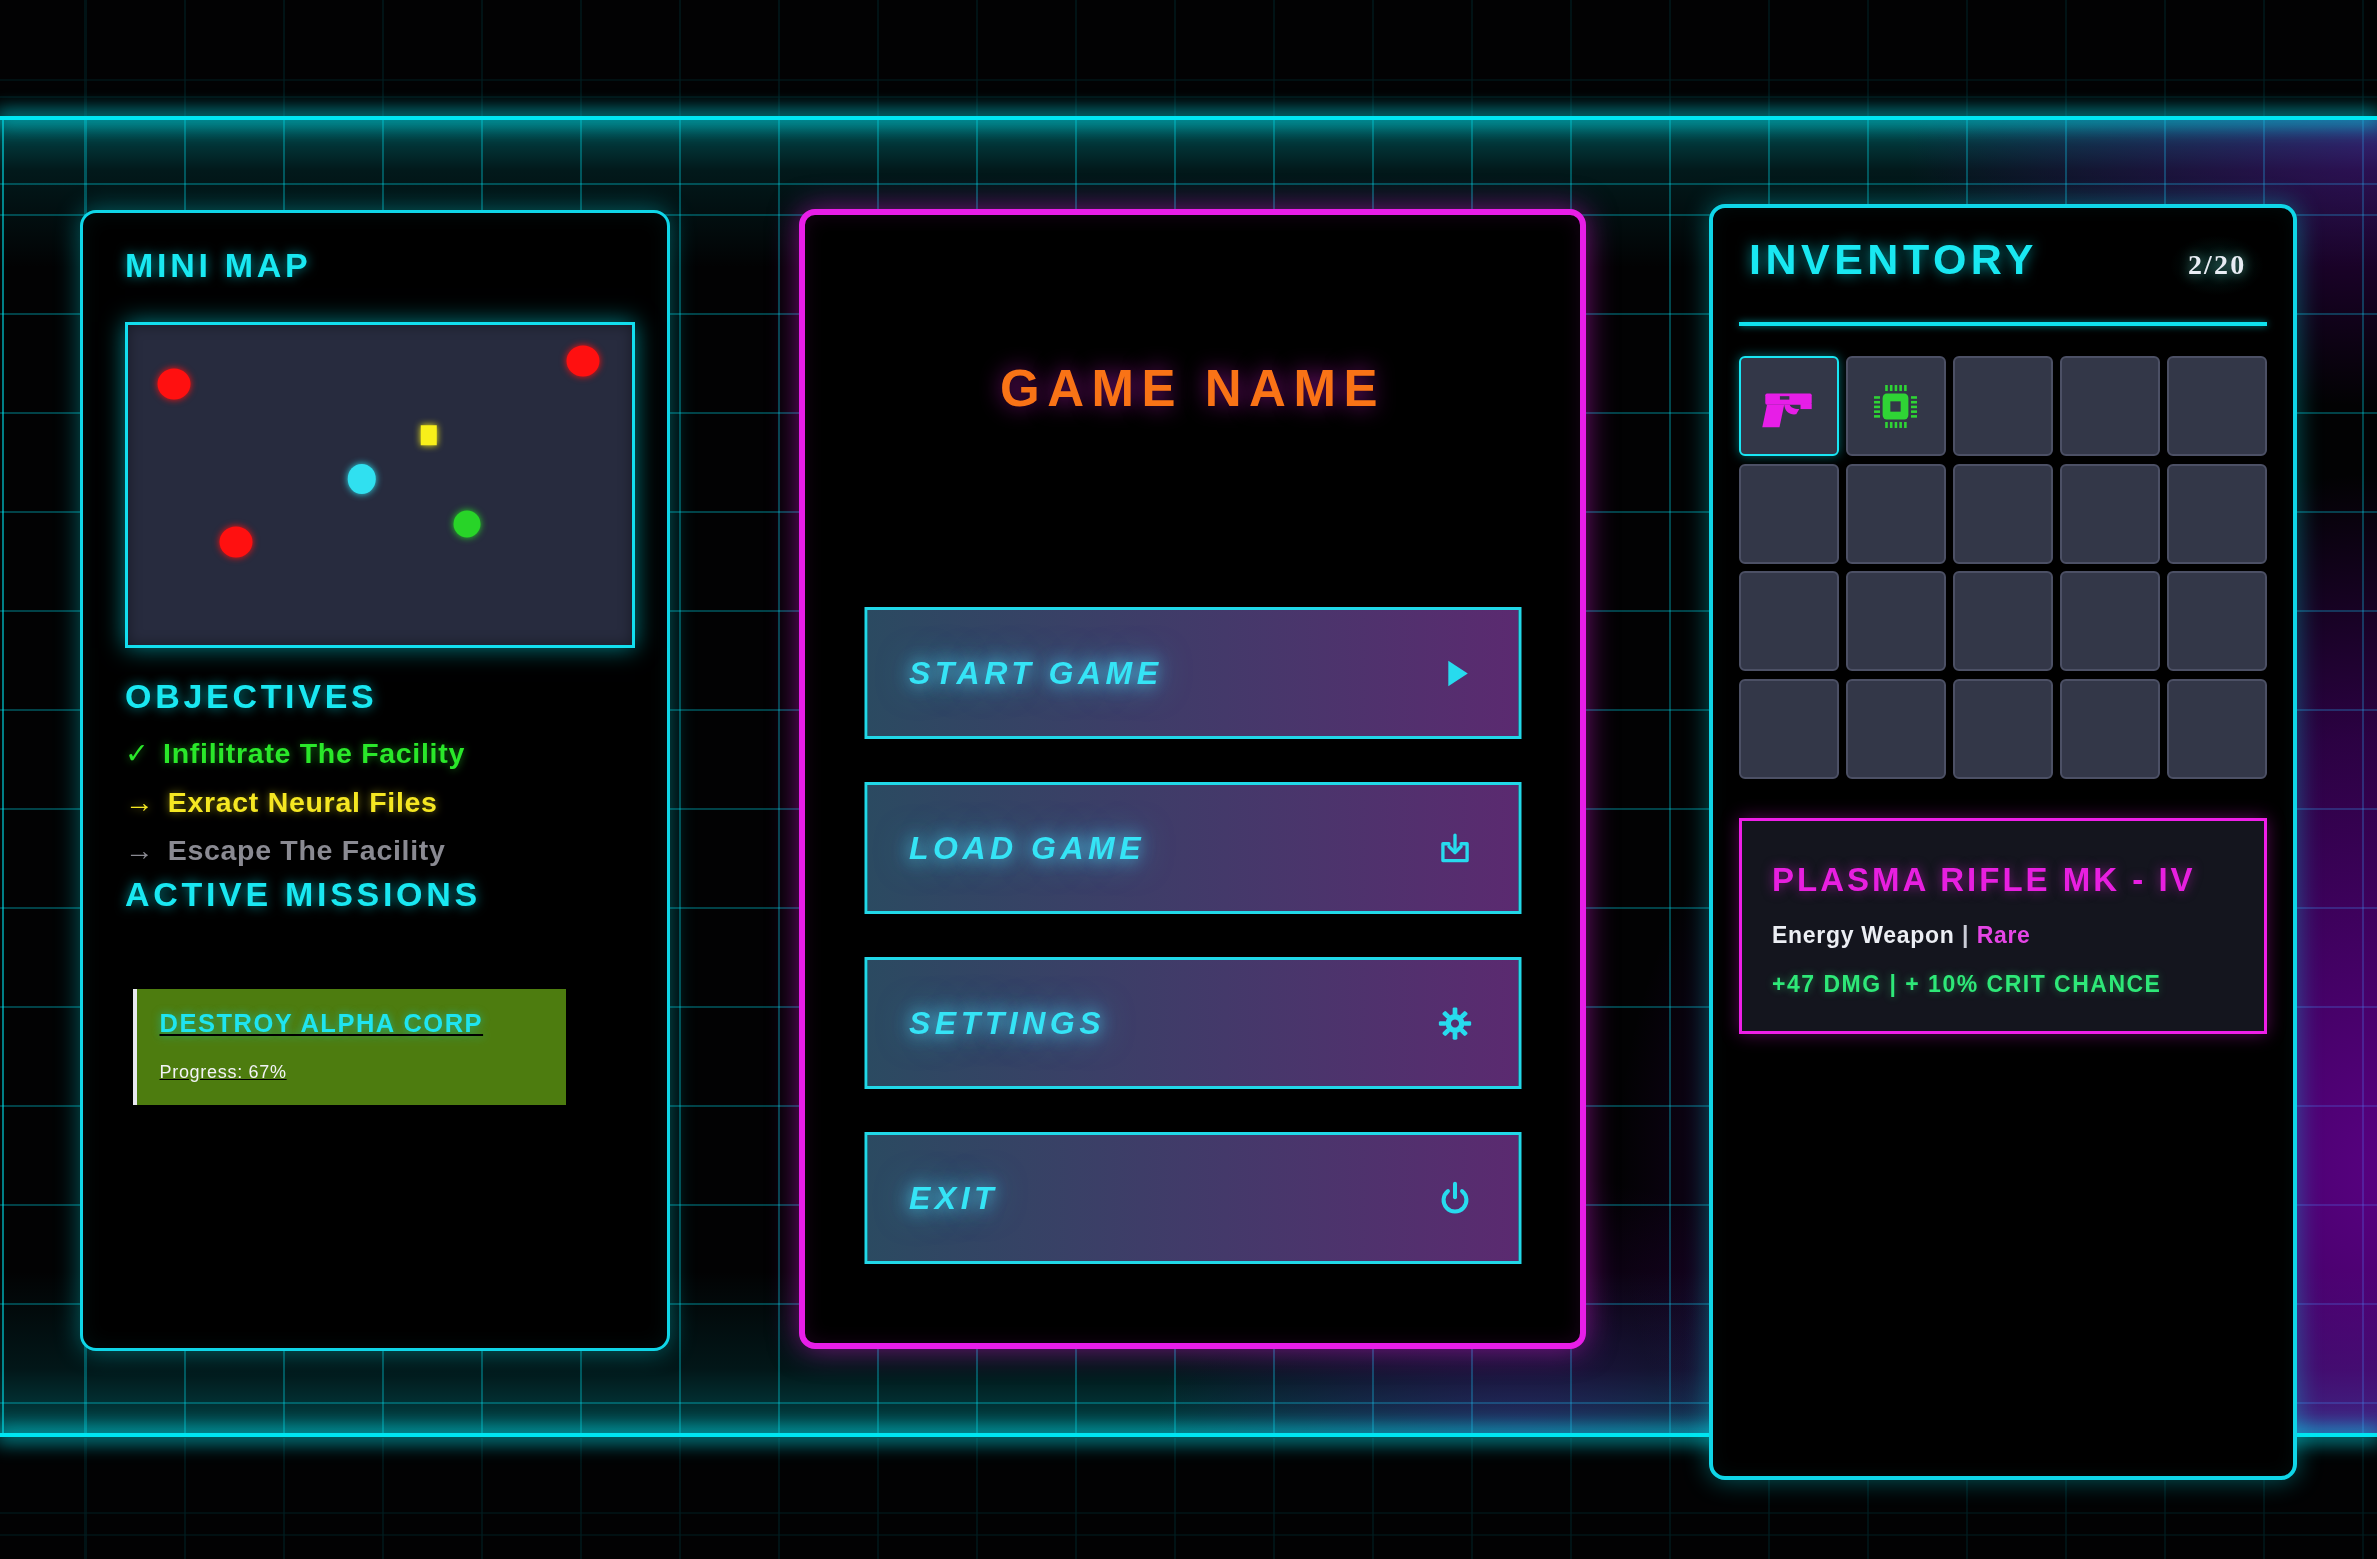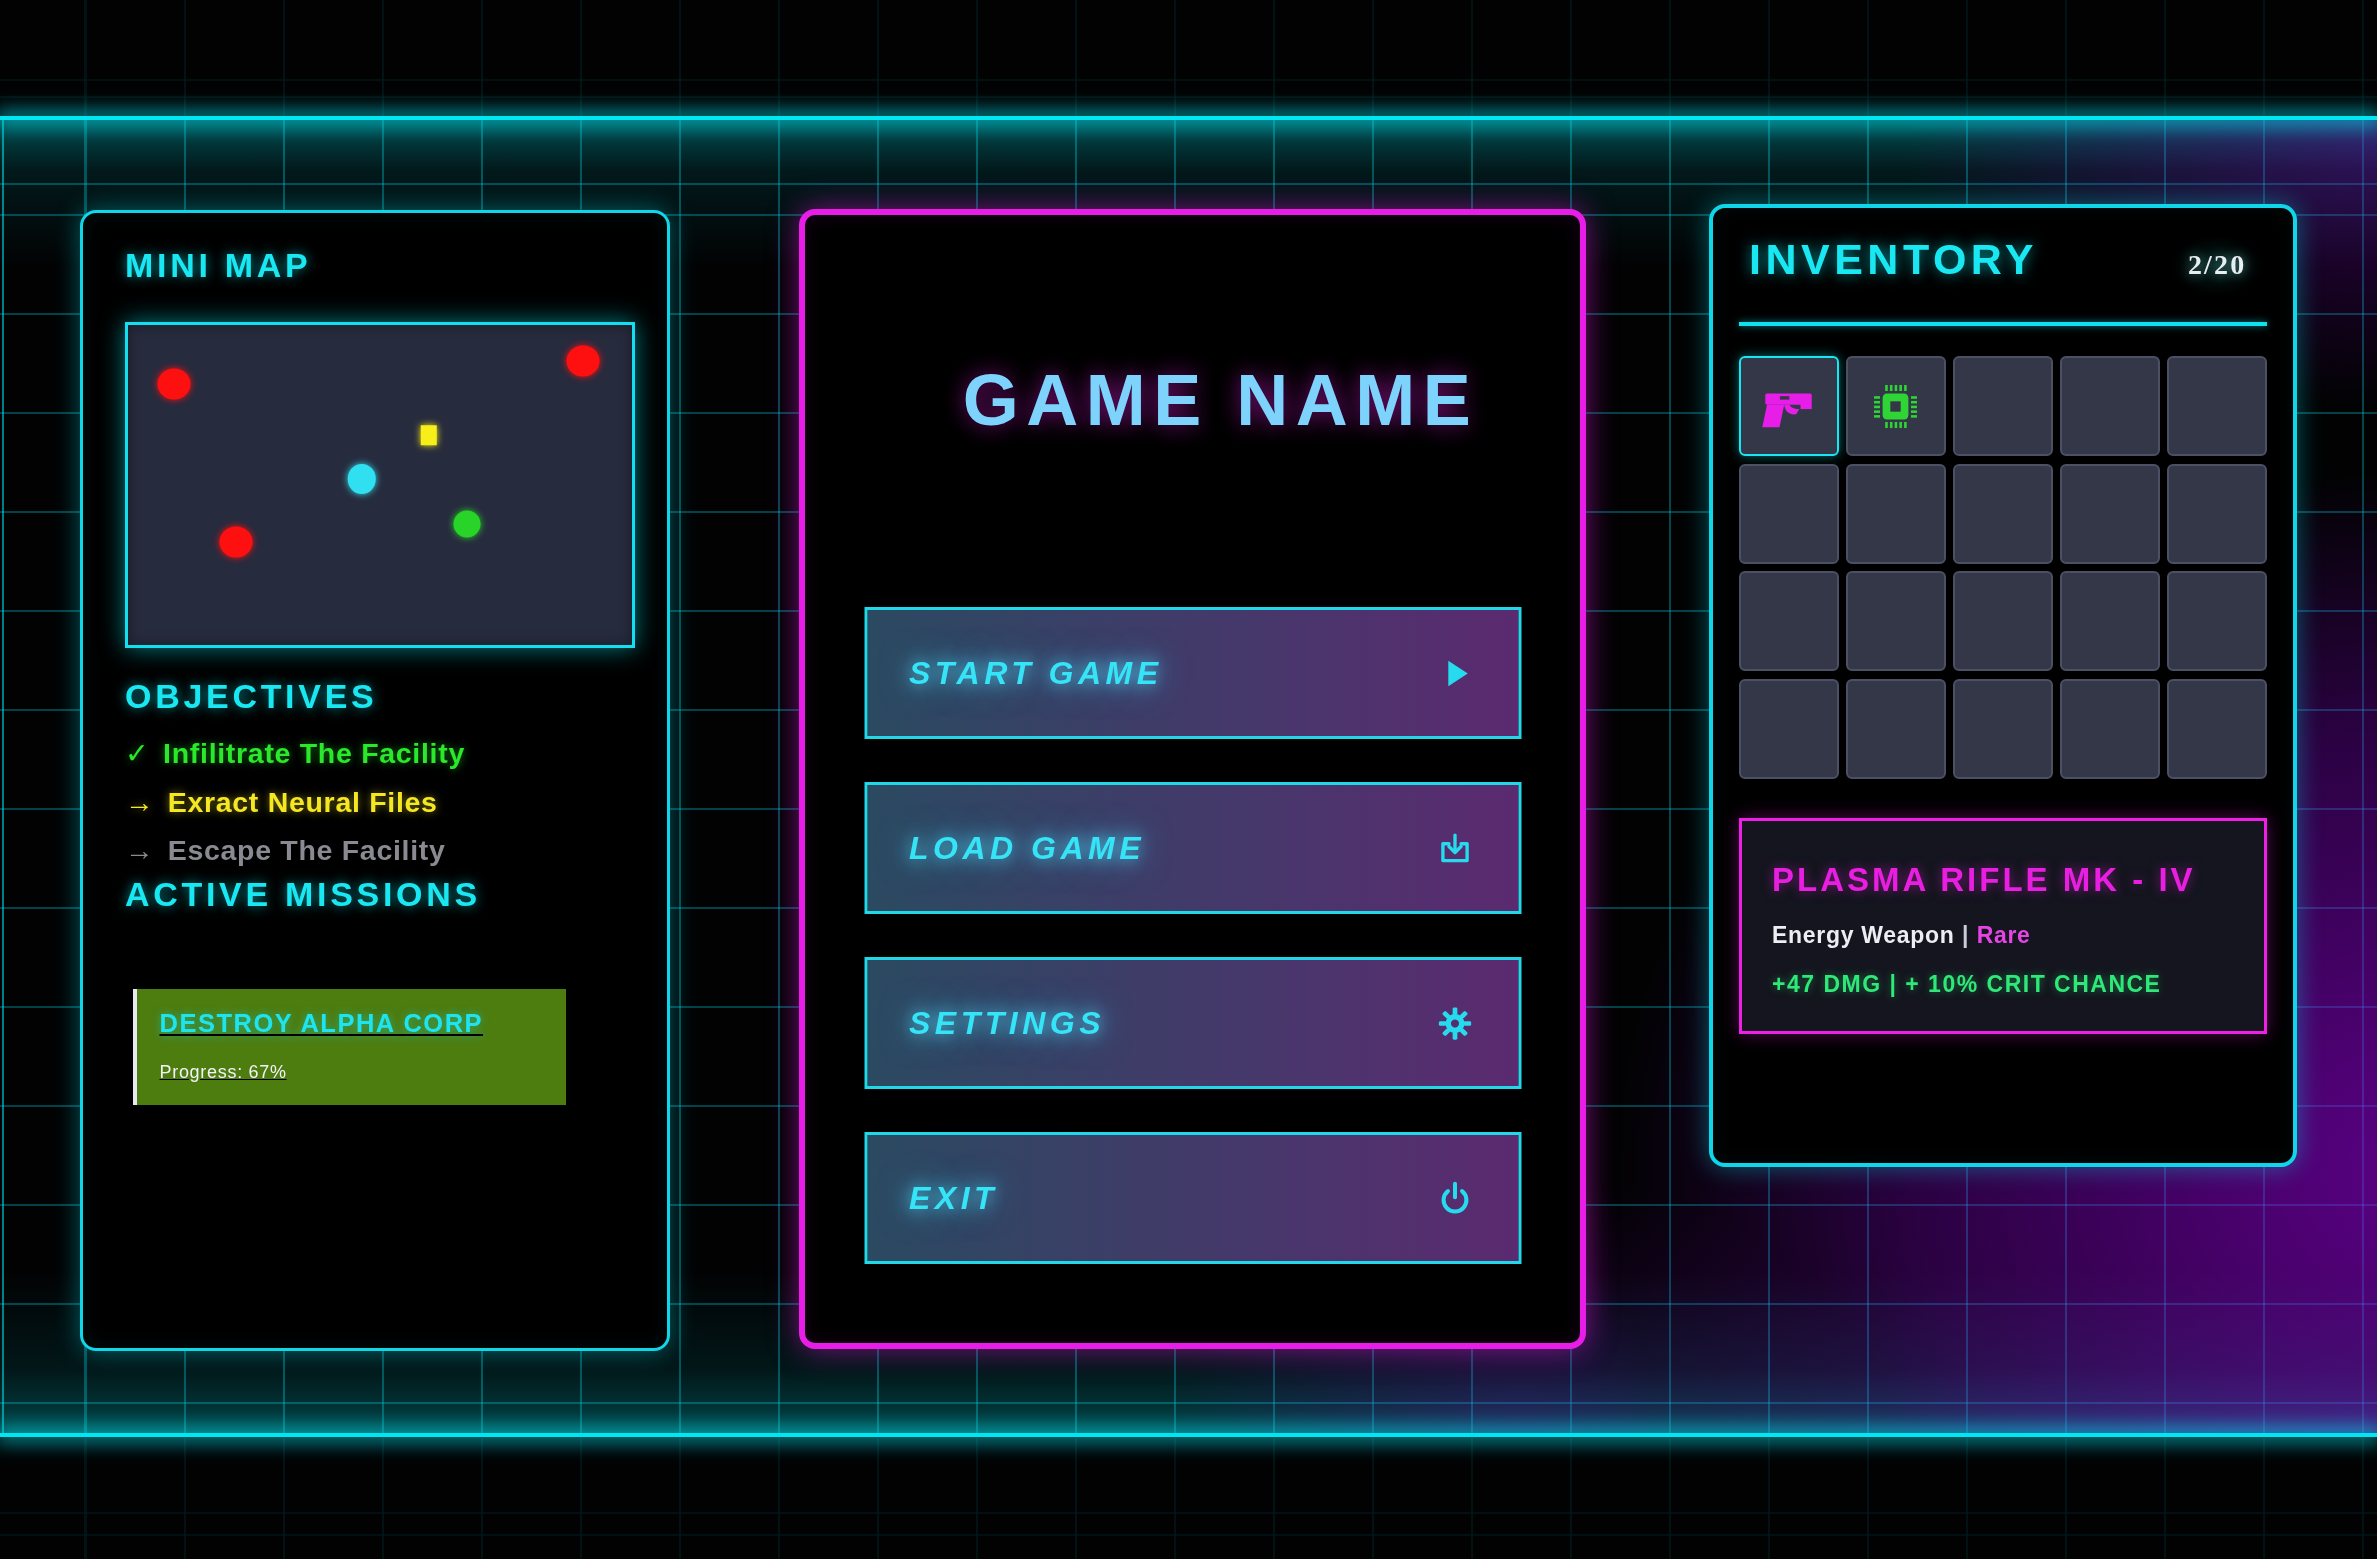--- a/index.html
+++ b/index.html
@@ -53,35 +53,35 @@
   .missions-title{left:42px;top:662px;}
   .mission-card{position:absolute;left:50px;top:776px;width:433px;box-sizing:border-box;
     background:#4d7c0f;border-left:4.5px solid #e8e8f0;padding:19.5px 22.5px 22.5px;text-decoration:underline;}
   .mission-name{color:#1fe4f0;font-size:25.5px;font-weight:bold;letter-spacing:1.5px;
     text-shadow:0 0 9px rgba(0,230,240,0.5);}
   .mission-progress{color:#f2f3f7;font-size:18px;margin-top:24px;letter-spacing:0.7px;}
 
   
   .panel-center{left:799px;top:209px;width:787px;height:1140px;border:6px solid #e81ee8;
     box-shadow:0 0 30px rgba(238,30,238,0.50), inset 0 0 19.5px rgba(238,30,238,0.10);}
-  .game-title{position:absolute;left:0;width:100%;top:144px;text-align:center;color:#7dd3fc;
-    font-size:72px;font-weight:bold;letter-spacing:7.5px;white-space:nowrap;
-    text-shadow:0 0 22.5px rgba(230,30,230,0.55);margin-left:28px;}
+  .game-title{position:absolute;left:0;width:100%;top:144px;text-align:center;color:#f97316;
+    font-size:51px;font-weight:bold;letter-spacing:7.5px;white-space:nowrap;
+    text-shadow:0 0 22.5px rgba(230,30,230,0.55);}
   .menu{position:absolute;left:50%;transform:translateX(-50%);top:392px;width:657px;}
   .menu-btn{box-sizing:border-box;width:100%;height:132px;margin-bottom:43px;
     border:3.7px solid #21d8e8;display:flex;align-items:center;justify-content:space-between;
     padding:0 42px;cursor:pointer;
     background:linear-gradient(90deg,#2b4a61 0%,#44396a 55%,#5b2a70 100%);}
   .menu-btn .lbl{color:#35e4f6;font-size:32px;font-weight:bold;letter-spacing:4.5px;
     text-shadow:0 0 16.5px rgba(80,225,255,0.95), 0 0 34px rgba(60,200,255,0.55);font-style:italic;}
   .menu-btn .mi{width:43px;height:43px;color:#27dbee;}
   .menu-btn .mi svg{width:100%;height:100%;}
 
   
-  .panel-right{left:1709px;top:204px;width:588px;height:963px;border:4.5px solid #0fd6e8;
+  .panel-right{left:1709px;top:204px;width:588px;height:1276px;border:4.5px solid #0fd6e8;
     box-shadow:0 0 25.5px rgba(0,230,240,0.40), inset 0 0 19.5px rgba(0,230,240,0.05);}
   .inv-header{position:absolute;left:36px;right:30px;top:27px;display:flex;
     justify-content:space-between;align-items:baseline;}
   .inv-title{color:#19e8f2;font-size:43px;font-weight:bold;letter-spacing:4.5px;
     text-shadow:0 0 13.5px rgba(0,230,240,0.65);}
   .inv-count{font-family:Liberation Serif, serif;font-size:28px;font-weight:bold;
     color:#e9edf4;letter-spacing:2.2px;padding:13.5px 16.5px;border-radius:30px;
     text-shadow:0 0 12px rgba(140,255,235,0.6);
     background:radial-gradient(ellipse at center, rgba(30,220,200,0.12), transparent 72%);}
   .inv-divider{position:absolute;left:26px;right:26px;top:114px;height:3.7px;background:#0fe2ee;

